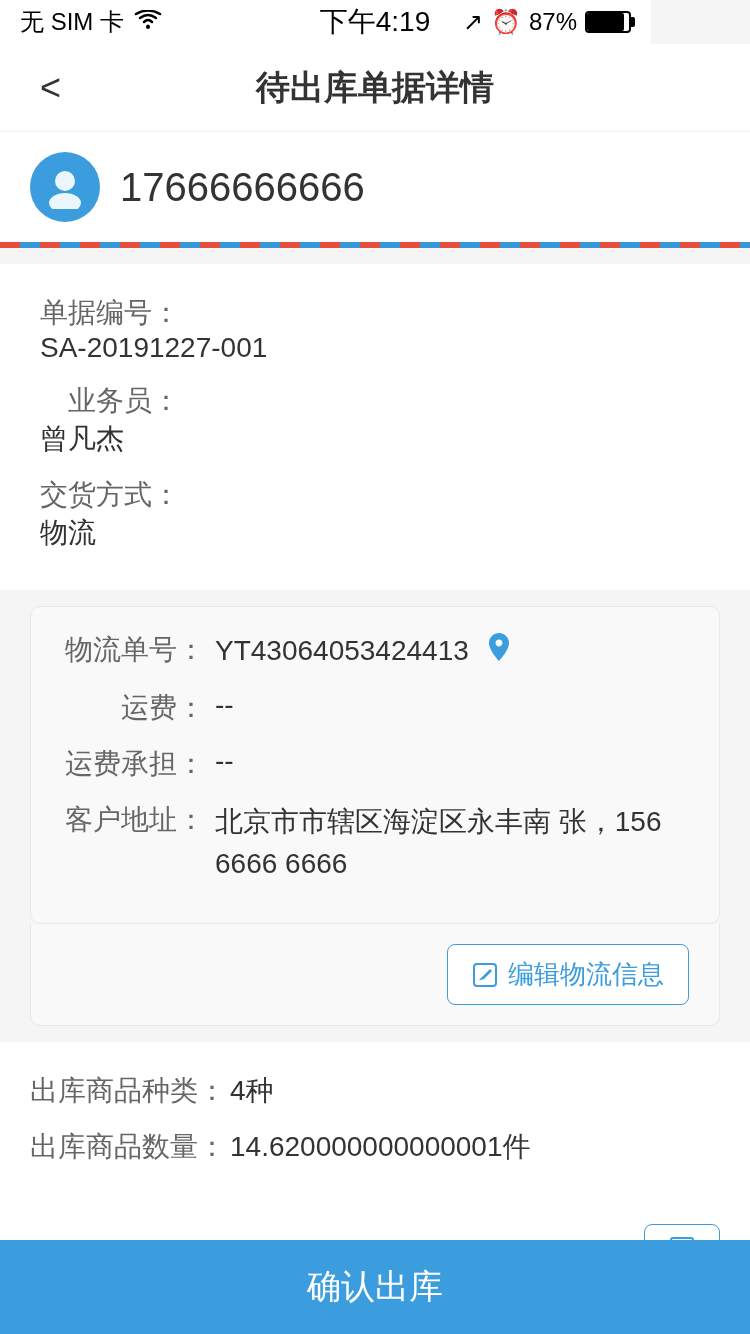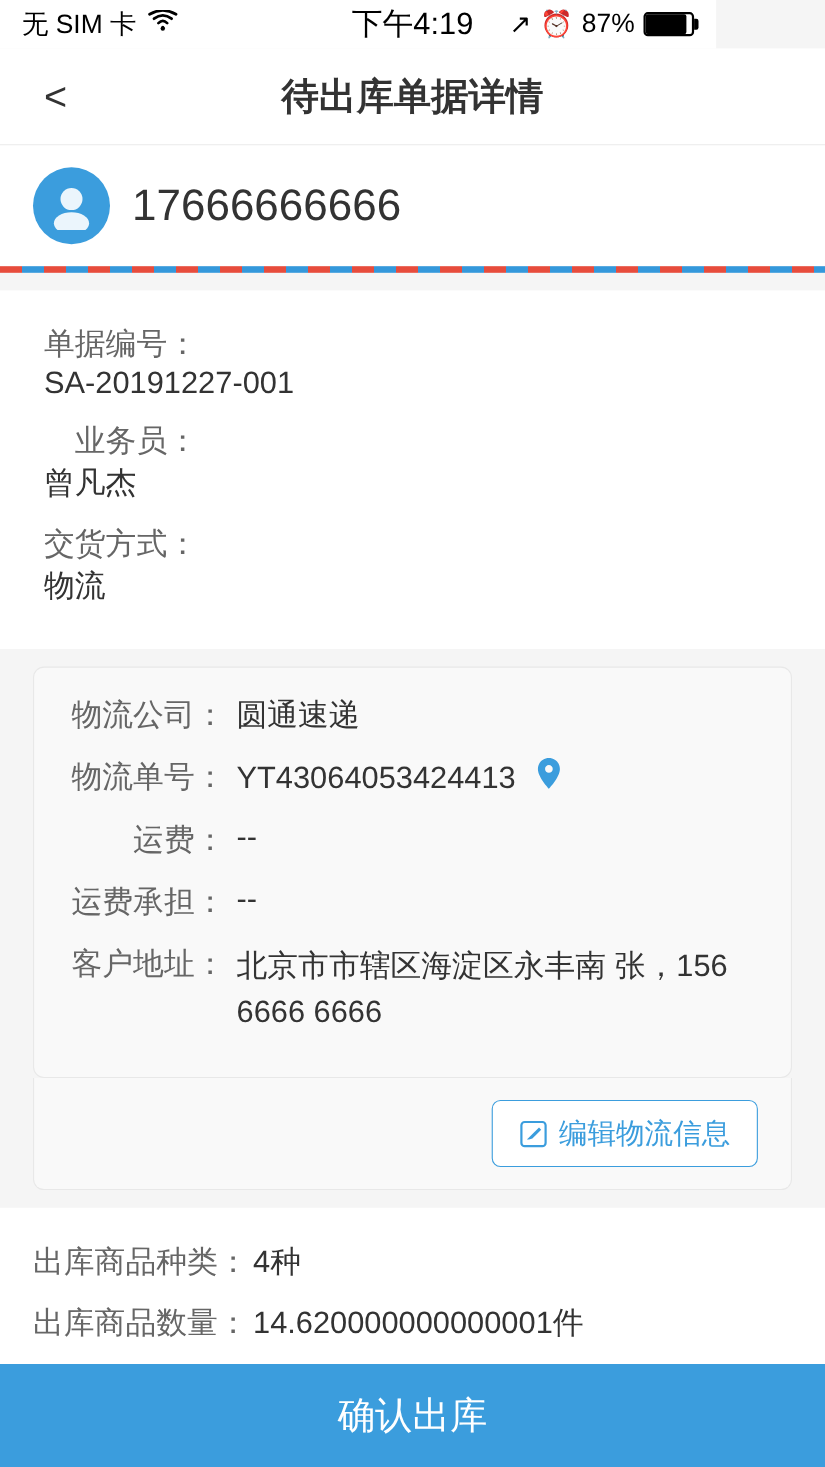--- a/index.html
+++ b/index.html
@@ -335,24 +335,20 @@
     <span class="info-value">曾凡杰</span>
   </div>
   <div class="info-row">
     <span class="info-label">交货方式：</span>
     <span class="info-value">物流</span>
   </div>
 </div>
 
 <div class="logistics-card">
   <div class="logistics-row">
-    <span class="logistics-label">物流公司：</span>
-    <span class="logistics-value">圆通速递</span>
-  </div>
-  <div class="logistics-row">
     <span class="logistics-label">物流单号：</span>
     <span class="logistics-value">
       <span>YT43064053424413</span>
       <span class="location-icon">
         <svg width="32" height="32" viewBox="0 0 32 32">
           <path d="M16 2C10.48 2 6 6.48 6 12c0 7.5 10 18 10 18s10-10.5 10-18c0-5.52-4.48-10-10-10zm0 13.5c-1.93 0-3.5-1.57-3.5-3.5s1.57-3.5 3.5-3.5 3.5 1.57 3.5 3.5-1.57 3.5-3.5 3.5z" fill="#3b9ddd"></path>
         </svg>
       </span>
     </span>
   </div>

